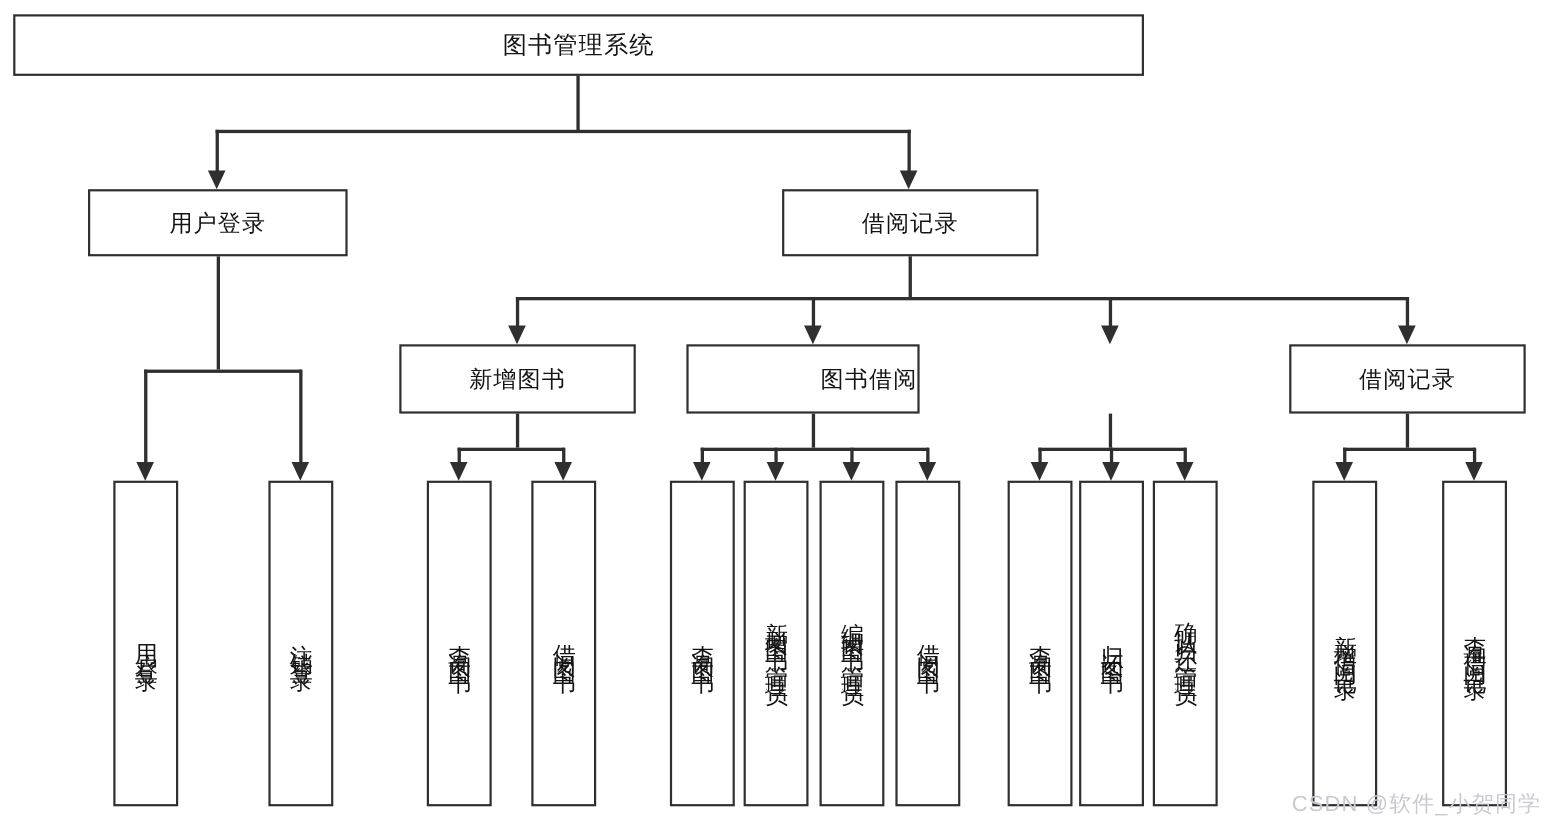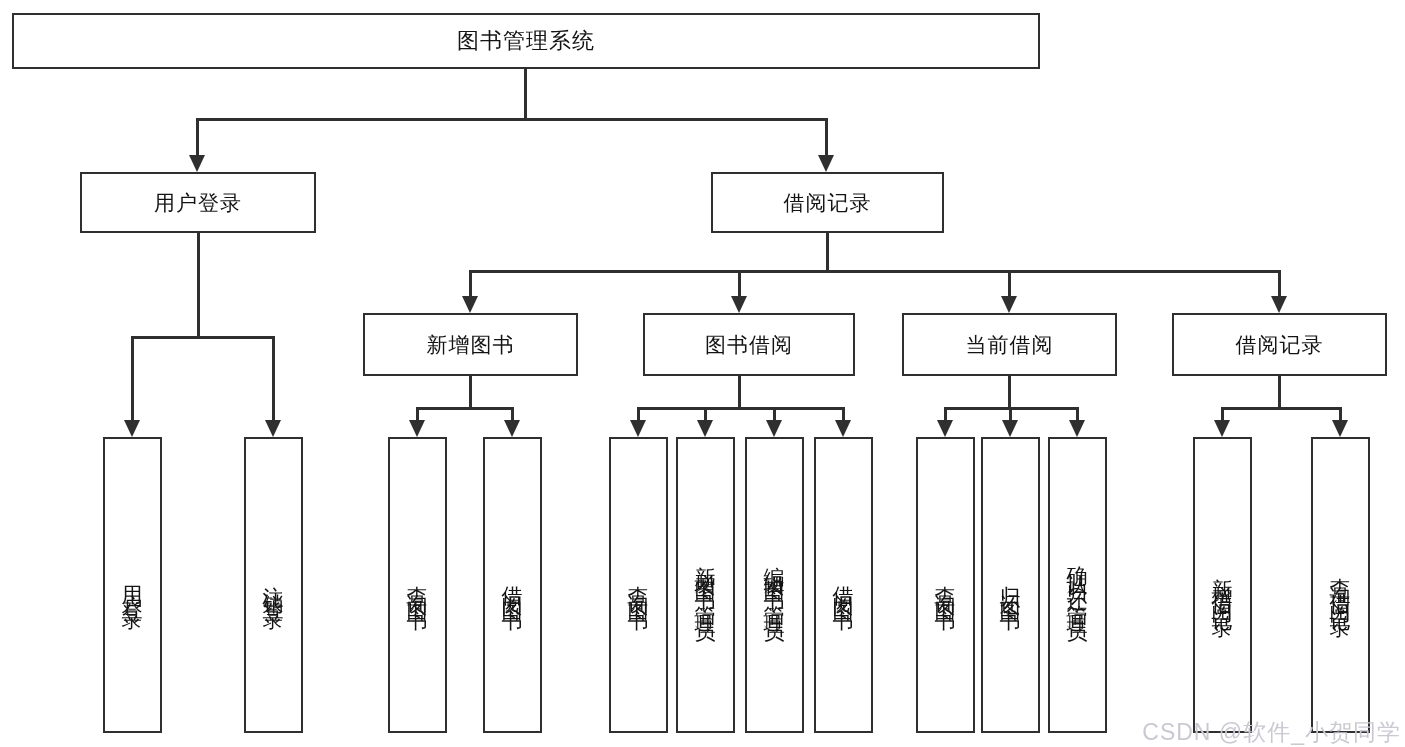--- a/index.html
+++ b/index.html
@@ -62,21 +62,21 @@
     width: 0;
     height: 0;
     border-left: 8px solid transparent;
     border-right: 8px solid transparent;
     border-top: 17px solid #2f2f2f;
   }
   .watermark {
     position: absolute;
     right: 4px;
     top: 717px;
-    font-size: 23px;
+    font-size: 20px;
     color: #c9c9d2;
     letter-spacing: 1px;
     white-space: nowrap;
   }
 </style>
 </head>
 <body>
 
 <div id="stage">
 
@@ -112,25 +112,22 @@
   <div class="vline" style="left:738px; top:270px; height:27px;"></div>
   <div class="arrow" style="left:731px; top:296px;"></div>
   <div class="vline" style="left:1008px; top:270px; height:27px;"></div>
   <div class="arrow" style="left:1001px; top:296px;"></div>
   <div class="vline" style="left:1278px; top:270px; height:27px;"></div>
   <div class="arrow" style="left:1271px; top:296px;"></div>
 
   <div class="box" style="left:363px; top:313px; width:215px; height:63px;">
     <span>新增图书</span>
   </div>
-  <div class="box" style="left:643px; top:313px; width:212px; height:63px;">
+  <div class="box" style="left:624px; top:313px; width:212px; height:63px;justify-content:flex-end;">
     <span>图书借阅</span>
-  </div>
-  <div class="box" style="left:902px; top:313px; width:215px; height:63px;">
-    <span>当前借阅</span>
   </div>
   <div class="box" style="left:1172px; top:313px; width:215px; height:63px;">
     <span>借阅记录</span>
   </div>
 
   <div class="vline" style="left:469px; top:376px; height:31px;"></div>
   <div class="vline" style="left:738px; top:376px; height:31px;"></div>
   <div class="vline" style="left:1008px; top:376px; height:31px;"></div>
   <div class="vline" style="left:1278px; top:376px; height:31px;"></div>
 

